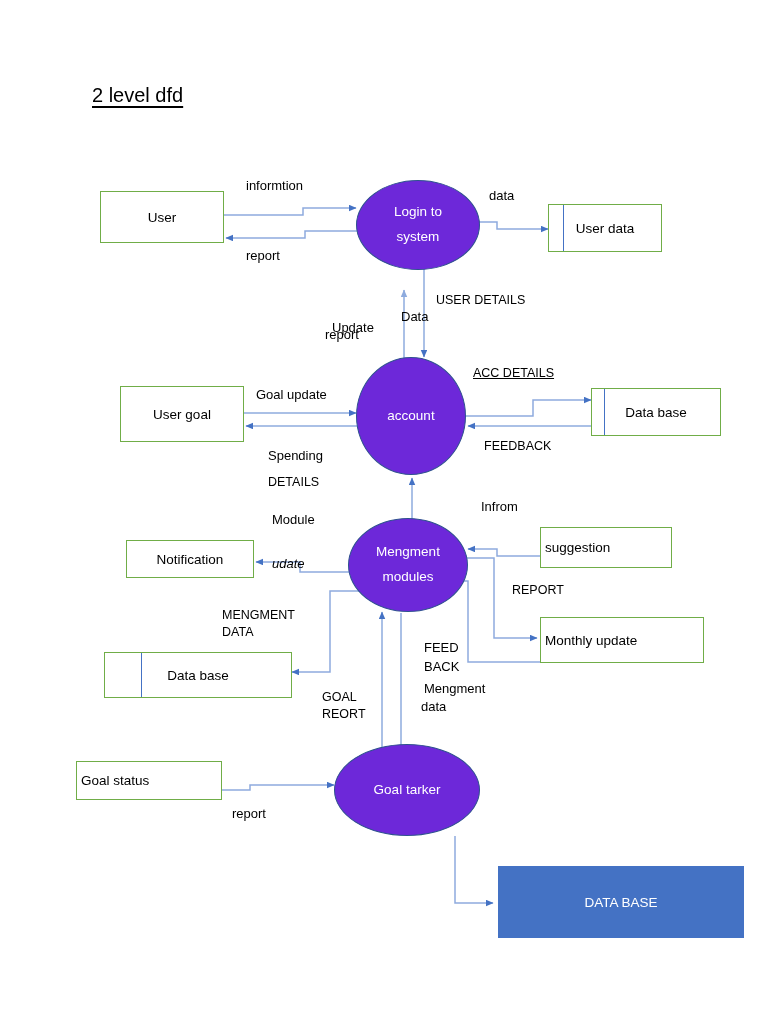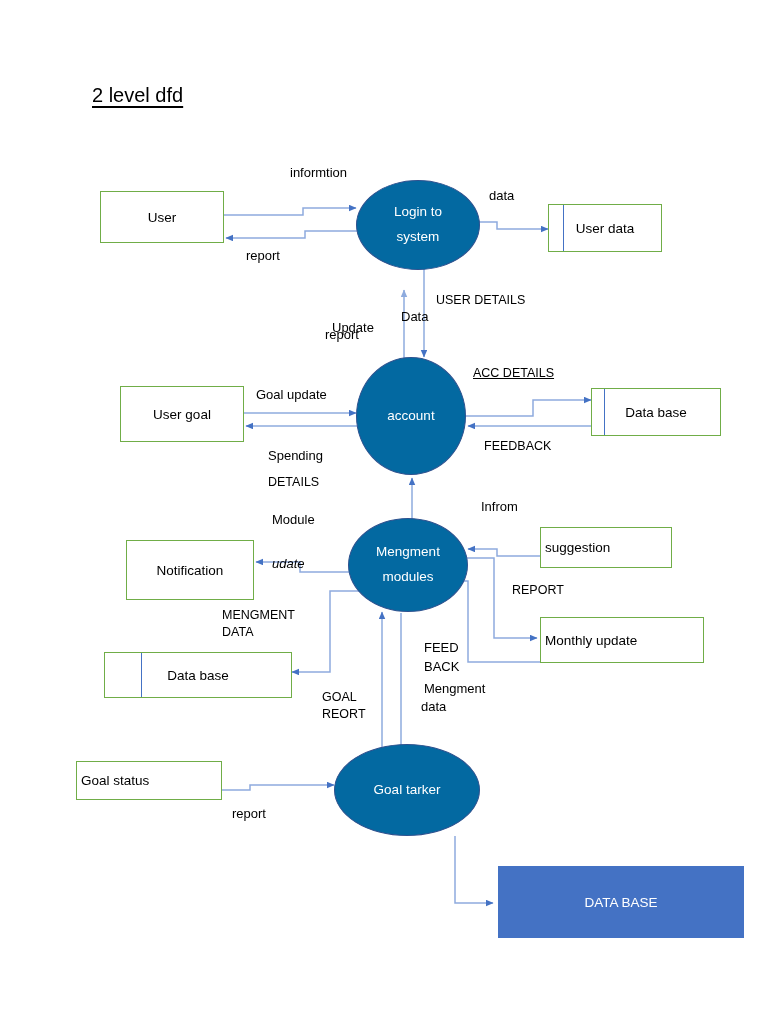--- a/index.html
+++ b/index.html
@@ -65,21 +65,21 @@
     align-items: center;
     justify-content: center;
     font-size: 13.5px;
     color: #ffffff;
     white-space: nowrap;
   }
   
   .process {
     position: absolute;
     box-sizing: border-box;
-    background: #0369a1;
+    background: #6d28d9;
     border: 1.5px solid #2F528F;
     border-radius: 50%;
     display: flex;
     flex-direction: column;
     align-items: center;
     justify-content: center;
     color: #ffffff;
     font-size: 13.5px;
     line-height: 1.85;
     text-align: center;
@@ -179,21 +179,21 @@
 
 <div class="ext-box" style="left:120px; top:386px; width:124px; height:56px;">
   <span>User goal</span>
 </div>
 
 <div class="ext-box" style="left:591px; top:388px; width:130px; height:48px;">
   <span class="store-divider" style="left:12px;"></span>
   <span>Data base</span>
 </div>
 
-<div class="ext-box" style="left:126px; top:540px; width:128px; height:60px;">
+<div class="ext-box" style="left:126px; top:540px; width:128px; height:38px;">
   <span>Notification</span>
 </div>
 
 <div class="ext-box left-align" style="left:540px; top:527px; width:132px; height:41px;">
   <span>suggestion</span>
 </div>
 
 <div class="ext-box left-align" style="left:540px; top:617px; width:164px; height:46px;">
   <span>Monthly  update</span>
 </div>
@@ -204,21 +204,21 @@
 </div>
 
 <div class="ext-box left-align" style="left:76px; top:761px; width:146px; height:39px;">
   <span>Goal status</span>
 </div>
 
 <div class="filled-box" style="left:498px; top:866px; width:246px; height:72px;">
   <span>DATA BASE</span>
 </div>
 
-<div class="flow-label" style="left:246px; top:164px;margin-left:44px;">informtion</div>
+<div class="flow-label" style="left:246px; top:177px;">informtion</div>
 <div class="flow-label" style="left:246px; top:247px;">report</div>
 <div class="flow-label" style="left:489px; top:187px;">data</div>
 
 <div class="flow-label" style="left:332px; top:308px;margin-top:11px;">Update</div>
 <div class="flow-label" style="left:325px; top:326px;">report</div>
 <div class="flow-label" style="left:401px; top:308px;">Data</div>
 <div class="flow-label caps" style="left:436px; top:292px;">USER DETAILS</div>
 
 <div class="flow-label" style="left:256px; top:386px;">Goal update</div>
 <div class="flow-label" style="left:268px; top:447px;">Spending</div>

